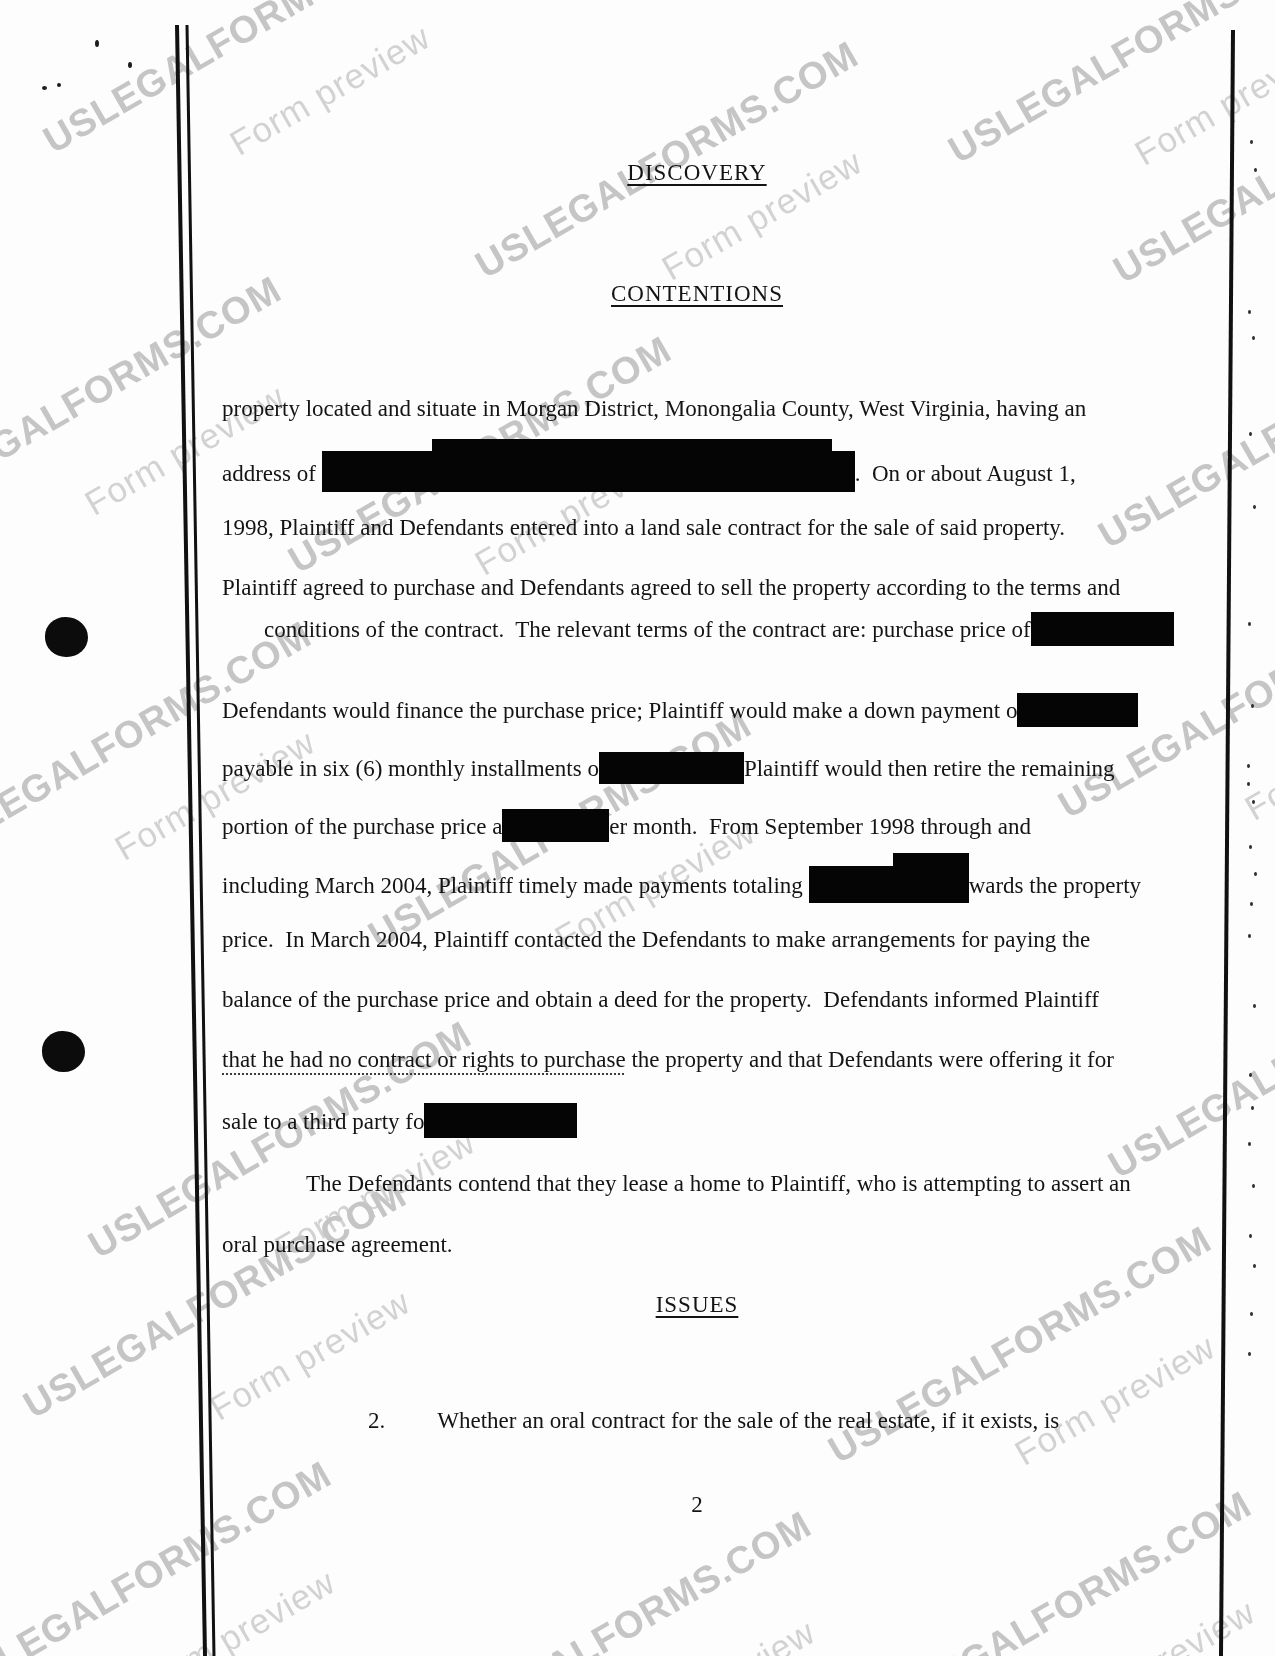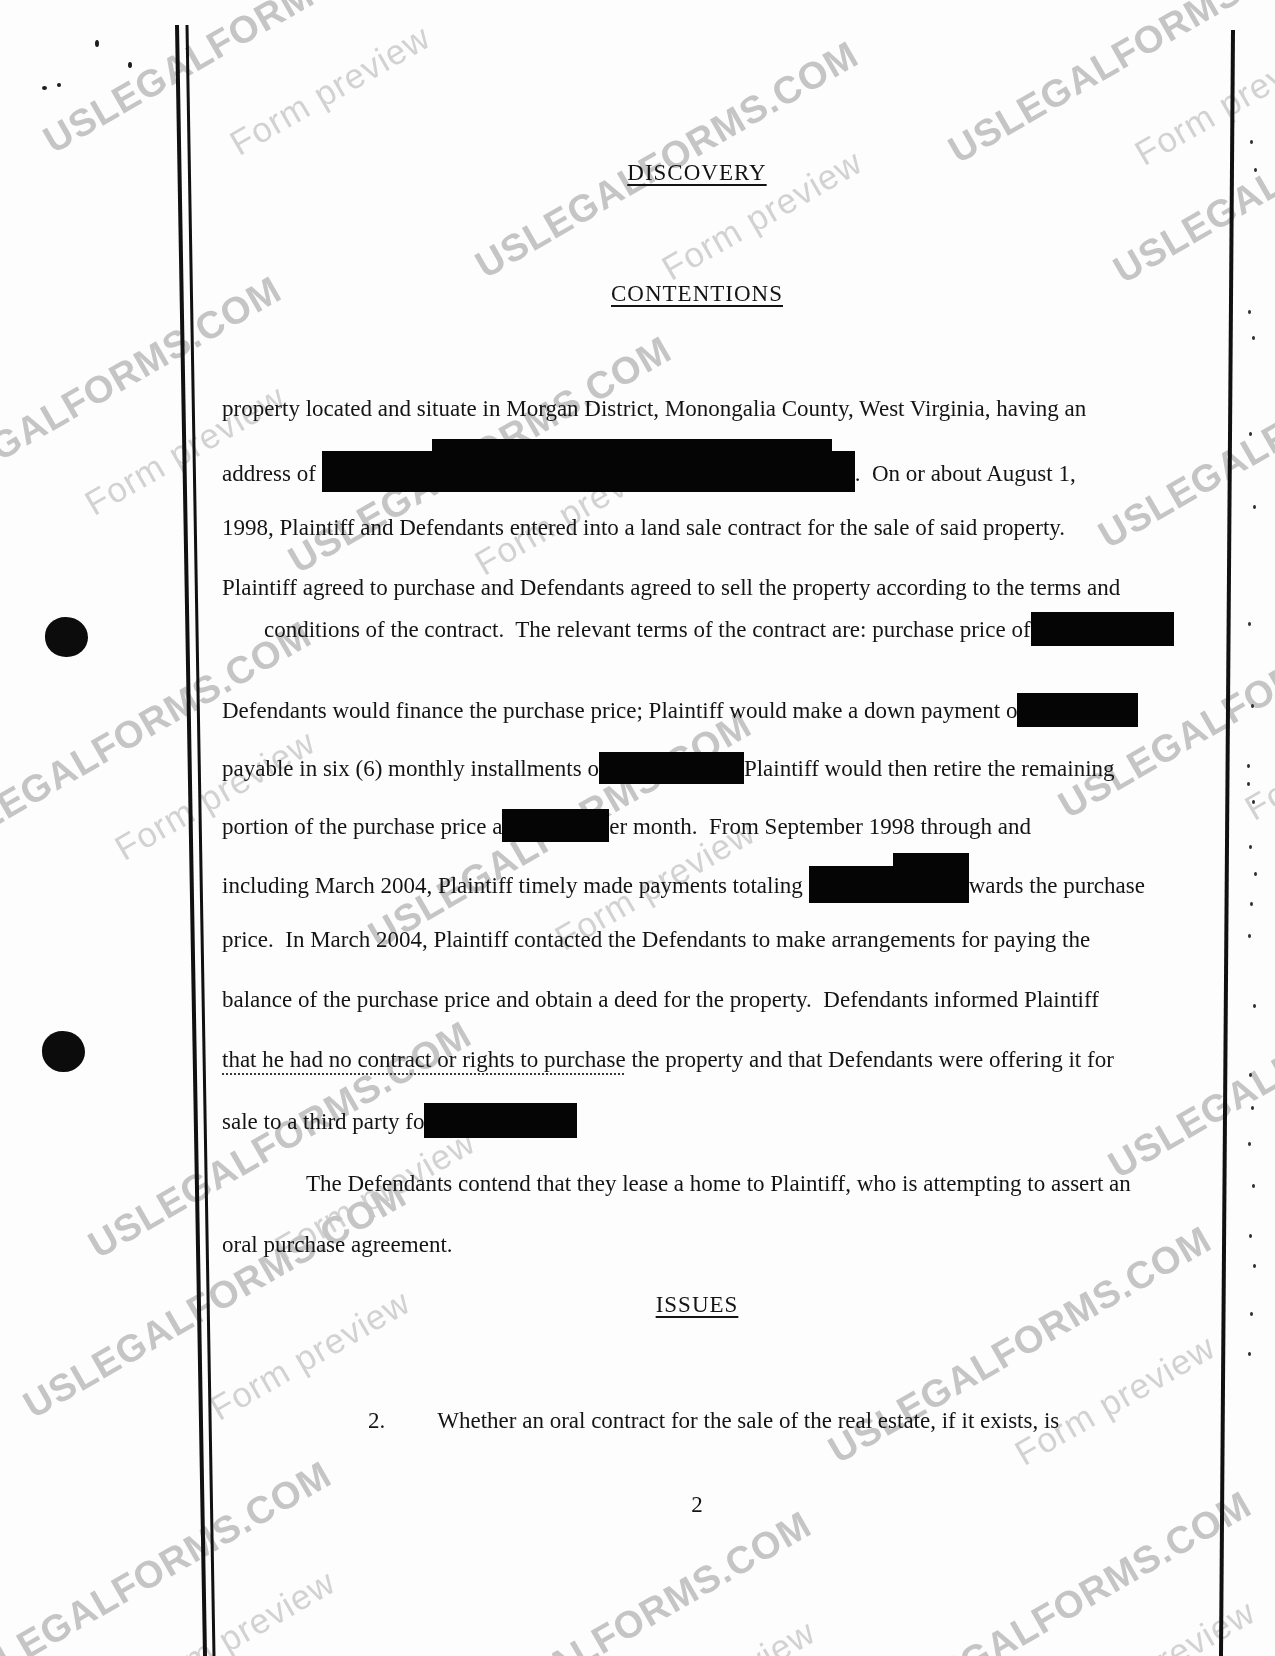--- a/index.html
+++ b/index.html
@@ -90,21 +90,21 @@
     <div class="line heading" style="top: 156px;"><span class="heading-text">DISCOVERY</span></div>
     <div class="line heading" style="top: 277px;"><span class="heading-text">CONTENTIONS</span></div>
     <div class="line body" style="top: 392px;"><span class="">property located and situate in Morgan District, Monongalia County, West Virginia, having an</span></div>
     <div class="line body" style="top: 451px;"><span class="">address of </span><span class="redact" style="width: 533px; height: 41px; vertical-align: -11px;"><span class="bump" style="left: 110px; top: -12px; width: 400px; height: 13px;"></span></span><span class="">.  On or about August 1,</span></div>
     <div class="line body" style="top: 511px;"><span class="">1998, Plaintiff and Defendants entered into a land sale contract for the sale of said property.</span></div>
     <div class="line body" style="top: 571px;"><span class="">Plaintiff agreed to purchase and Defendants agreed to sell the property according to the terms and</span></div>
     <div class="line body" style="top: 612px; margin-left: 42px;"><span class="">conditions of the contract.  The relevant terms of the contract are: purchase price of</span><span class="redact" style="width: 143px; height: 34px; vertical-align: -9px;"></span></div>
     <div class="line body" style="top: 693px;"><span class="">Defendants would finance the purchase price; Plaintiff would make a down payment o</span><span class="redact" style="width: 121px; height: 34px; vertical-align: -9px;"></span></div>
     <div class="line body" style="top: 752px;"><span class="">payable in six (6) monthly installments o</span><span class="redact" style="width: 145px; height: 32px; vertical-align: -8px;"></span><span class="">Plaintiff would then retire the remaining</span></div>
     <div class="line body" style="top: 809px;"><span class="">portion of the purchase price a</span><span class="redact" style="width: 107px; height: 33px; vertical-align: -8px;"></span><span class="">er month.  From September 1998 through and</span></div>
-    <div class="line body" style="top: 866px;"><span class="">including March 2004, Plaintiff timely made payments totaling </span><span class="redact" style="width: 160px; height: 37px; vertical-align: -10px;"><span class="bump" style="left: 84px; top: -13px; width: 76px; height: 14px;"></span></span><span class="">wards the purchase</span></div>
+    <div class="line body" style="top: 866px;"><span class="">including March 2004, Plaintiff timely made payments totaling </span><span class="redact" style="width: 160px; height: 37px; vertical-align: -10px;"><span class="bump" style="left: 84px; top: -13px; width: 76px; height: 14px;"></span></span><span class="">wards the property</span></div>
     <div class="line body" style="top: 923px;"><span class="">price.  In March 2004, Plaintiff contacted the Defendants to make arrangements for paying the</span></div>
     <div class="line body" style="top: 983px;"><span class="">balance of the purchase price and obtain a deed for the property.  Defendants informed Plaintiff</span></div>
     <div class="line body" style="top: 1043px;"><span class="dotted">that he had no contract or rights to purchase</span><span class=""> the property and that Defendants were offering it for</span></div>
     <div class="line body" style="top: 1103px;"><span class="">sale to a third party fo</span><span class="redact" style="width: 153px; height: 35px; vertical-align: -9px;"></span></div>
     <div class="line body indent" style="top: 1167px;"><span class="">The Defendants contend that they lease a home to Plaintiff, who is attempting to assert an</span></div>
     <div class="line body" style="top: 1228px;"><span class="">oral purchase agreement.</span></div>
     <div class="line heading" style="top: 1288px;"><span class="heading-text">ISSUES</span></div>
     <div class="line issue" style="top: 1404px;"><span class="issue-num">2.</span><span>Whether an oral contract for the sale of the real estate, if it exists, is</span></div>
     <div class="line pagenum" style="top: 1488px;"><span>2</span></div>
   </div>

